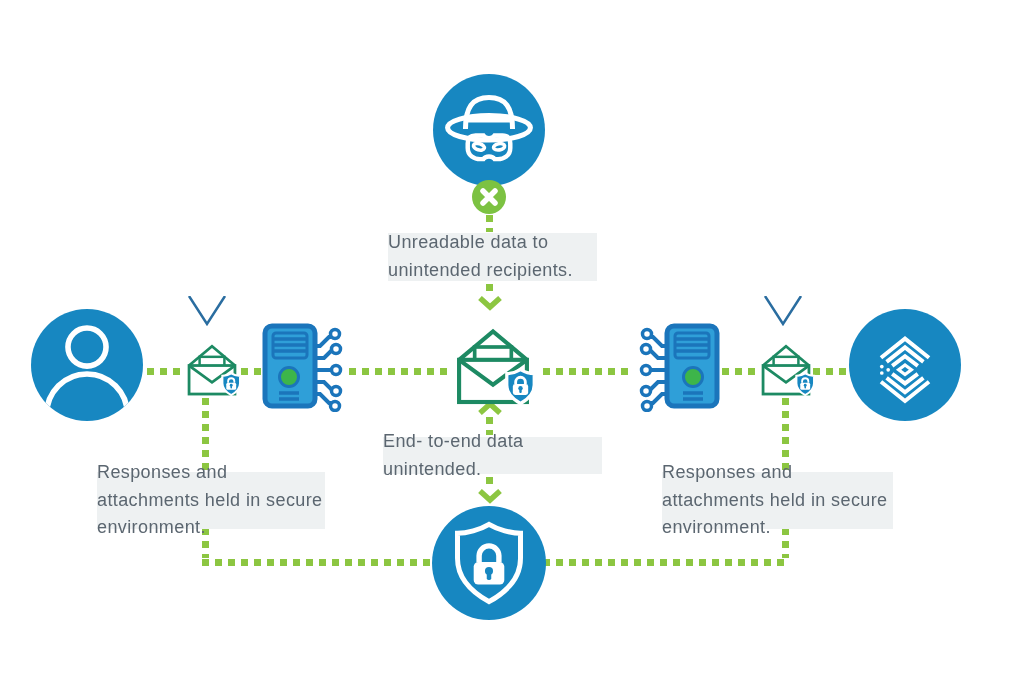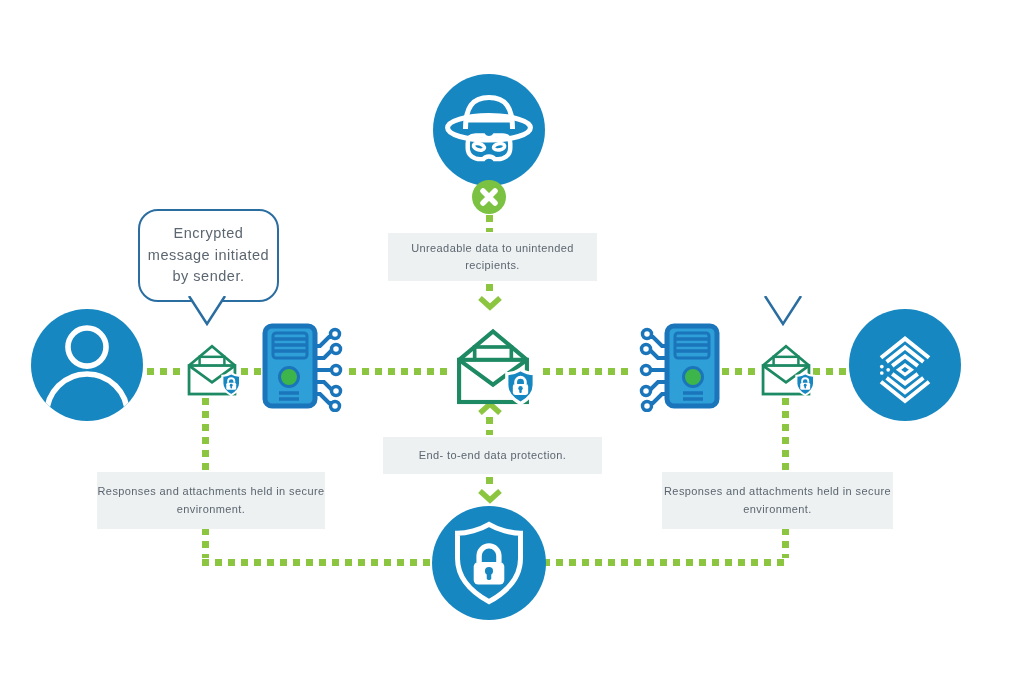--- a/index.html
+++ b/index.html
@@ -12,22 +12,22 @@
          font-family:"Liberation Sans",sans-serif;color:var(--txt);}
   .abs{position:absolute;}
   .dots-h{position:absolute;height:7px;z-index:1;
           background:repeating-linear-gradient(90deg,var(--lime) 0 7px,transparent 7px 13px);}
   .dots-v{position:absolute;width:7px;z-index:1;
           background:repeating-linear-gradient(180deg,var(--lime) 0 7px,transparent 7px 13px);}
   .chev{position:absolute;z-index:2;}
   .circle-node{position:absolute;border-radius:50%;background:var(--blue);z-index:3;
                display:flex;align-items:center;justify-content:center;overflow:hidden;}
   .note{position:absolute;background:var(--boxbg);color:var(--txt);z-index:2;
-        display:flex;align-items:center;justify-content:center;text-align:center;
-        font-size:11px;letter-spacing:.4px;line-height:1.55;}
+        display:flex;align-items:center;justify-content:center;text-align:left;
+        font-size:18px;letter-spacing:.4px;line-height:1.55;}
   .bubble{position:absolute;width:137px;height:89px;background:#fff;border:2.5px solid var(--bubble);
           border-radius:20px;z-index:4;display:flex;align-items:center;justify-content:center;
           text-align:center;font-size:14.5px;letter-spacing:.5px;line-height:1.5;color:var(--txt);}
   .tail{position:absolute;z-index:5;}
   .xbadge{position:absolute;width:34px;height:34px;border-radius:50%;background:var(--limedk);
           z-index:4;display:flex;align-items:center;justify-content:center;}
   svg{display:block;}
 </style>
 </head>
 <body>
@@ -74,32 +74,29 @@
   <div class="xbadge" style="left:472px;top:180px">
     <svg width="34" height="34" viewBox="0 0 34 34">
       <path d="M11,11 L23,23 M23,11 L11,23" stroke="#fff" stroke-width="5.5" stroke-linecap="round"></path>
     </svg>
   </div>
 
   <div class="note" style="left:388px;top:233px;width:209px;height:48px">
     <span>Unreadable data to unintended recipients.</span>
   </div>
   <div class="note" style="left:383px;top:437px;width:219px;height:37px">
-    <span>End- to-end data protection.</span>
+    <span>End- to-end data unintended.</span>
   </div>
   <div class="note" style="left:97px;top:472px;width:228px;height:57px">
     <span>Responses and attachments held in secure environment.</span>
   </div>
   <div class="note" style="left:662px;top:472px;width:231px;height:57px">
     <span>Responses and attachments held in secure environment.</span>
   </div>
 
-  <div class="bubble" style="left:138px;top:209px">
-    <span style="width:122px">Encrypted message initiated by sender.</span>
-  </div>
   <svg class="tail" style="left:187px;top:296px" width="40" height="31">
     <path d="M2,0 L20,28 L38,0" fill="#fff" stroke="#2a6da0" stroke-width="2.5"></path>
   </svg>
   <svg class="tail" style="left:763px;top:296px" width="40" height="31">
     <path d="M2,0 L20,28 L38,0" fill="#fff" stroke="#2a6da0" stroke-width="2.5"></path>
   </svg>
 
   <div class="circle-node" style="left:31px;top:309px;width:112px;height:112px">
     <svg width="112" height="112" viewBox="0 0 100 100">
       <circle cx="50" cy="34" r="17" fill="none" stroke="#fff" stroke-width="5"></circle>

